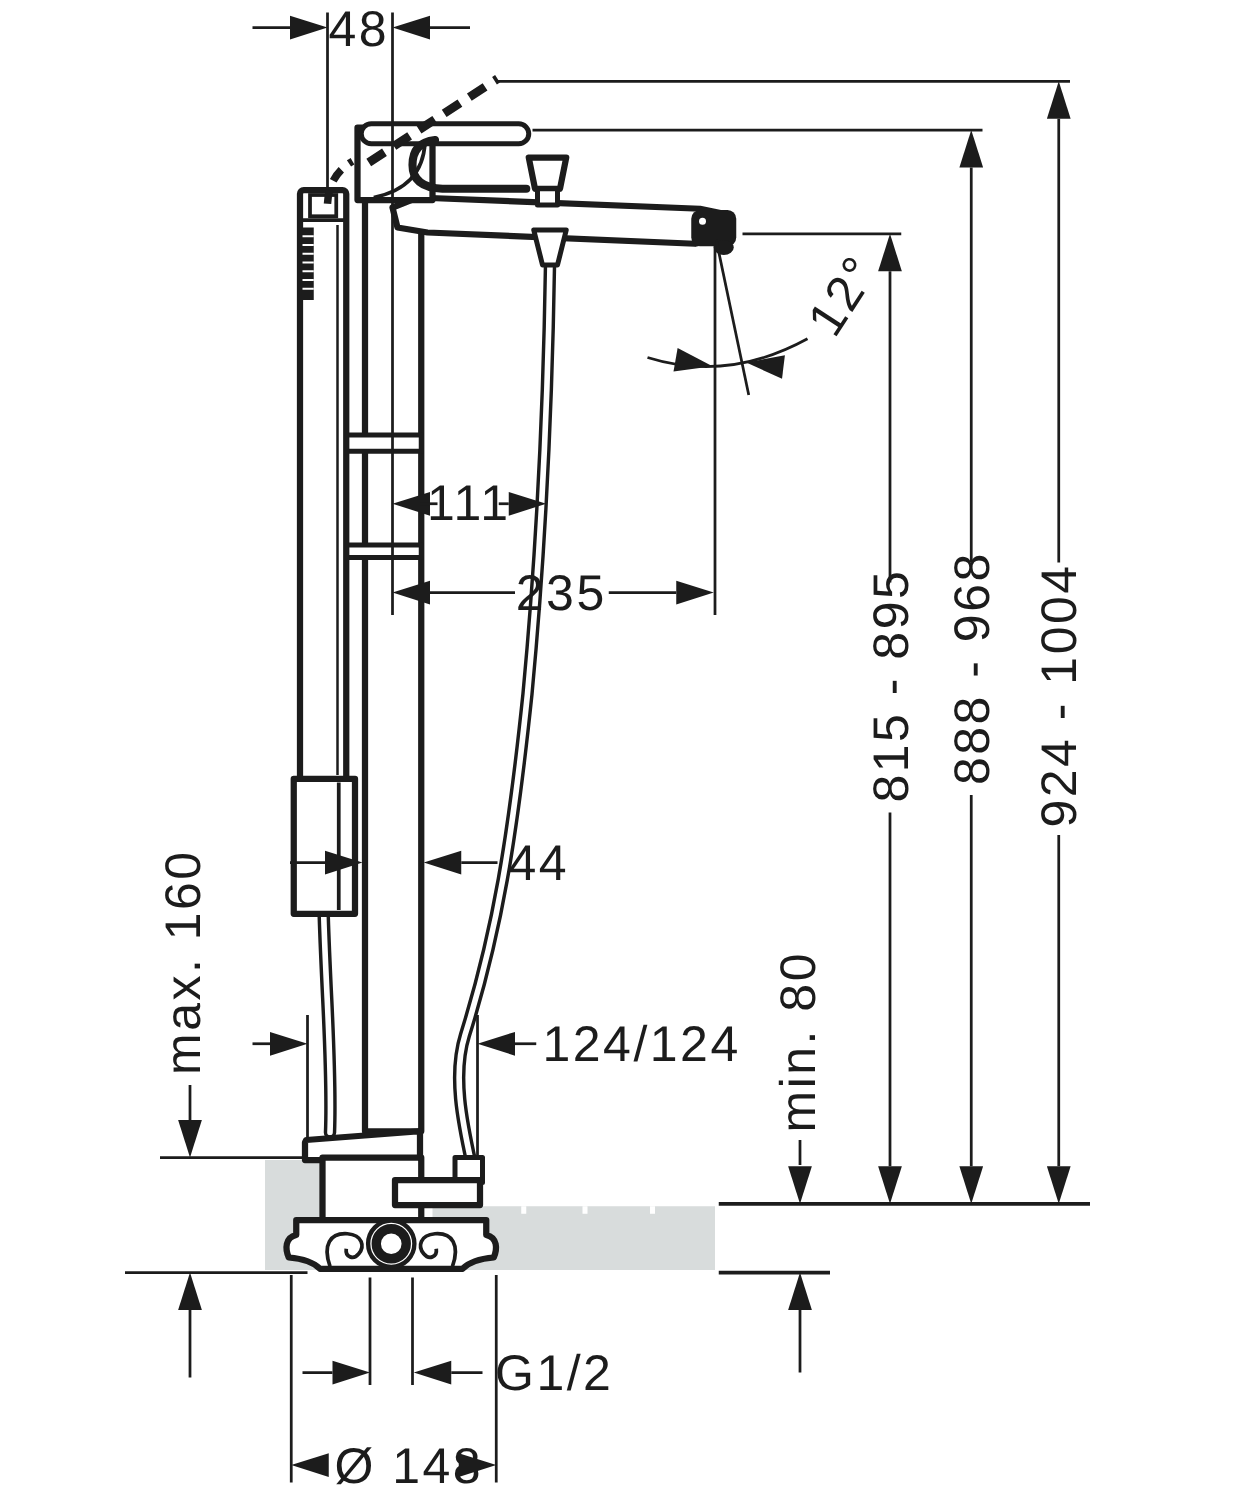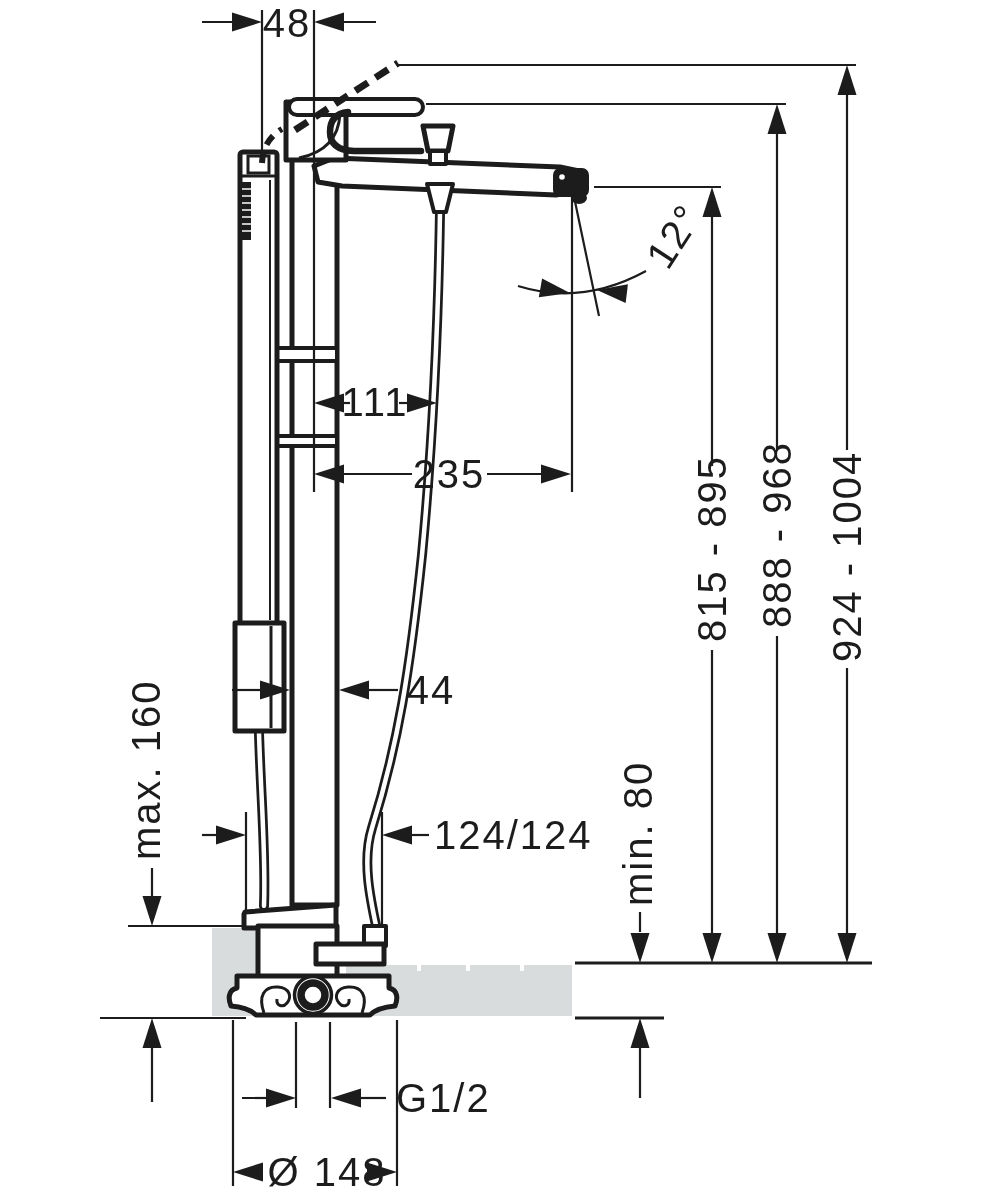--- a/index.html
+++ b/index.html
@@ -1,17 +1,17 @@
 <!DOCTYPE html>
 <html><head>
 <meta charset="utf-8">
 <style>
   html,body{margin:0;padding:0;background:#ffffff;}
   .canvas{width:998px;height:1197px;background:#ffffff;position:relative;overflow:hidden;
-          font-family:"Liberation Sans", sans-serif;border-radius:13px;}
+          font-family:"Liberation Sans", sans-serif;}
   svg{display:block;}
   text{font-family:"Liberation Sans", sans-serif;font-size:40px;fill:#1c1c1c;letter-spacing:2px;}
   .thin{stroke:#1c1c1c;stroke-width:2.2;fill:none;}
   .thick{stroke:#1c1c1c;stroke-width:3;fill:none;}
   .part{stroke:#1c1c1c;stroke-width:5;fill:#ffffff;stroke-linejoin:round;}
   .part4{stroke:#1c1c1c;stroke-width:4;fill:#ffffff;stroke-linejoin:round;}
   .detail{stroke:#1c1c1c;stroke-width:3;fill:none;}
   .hoseOuter{stroke:#1c1c1c;stroke-width:10;fill:none;stroke-linecap:round;}
   .hoseInner{stroke:#ffffff;stroke-width:4.5;fill:none;stroke-linecap:round;}
   .arr{fill:#1c1c1c;}

